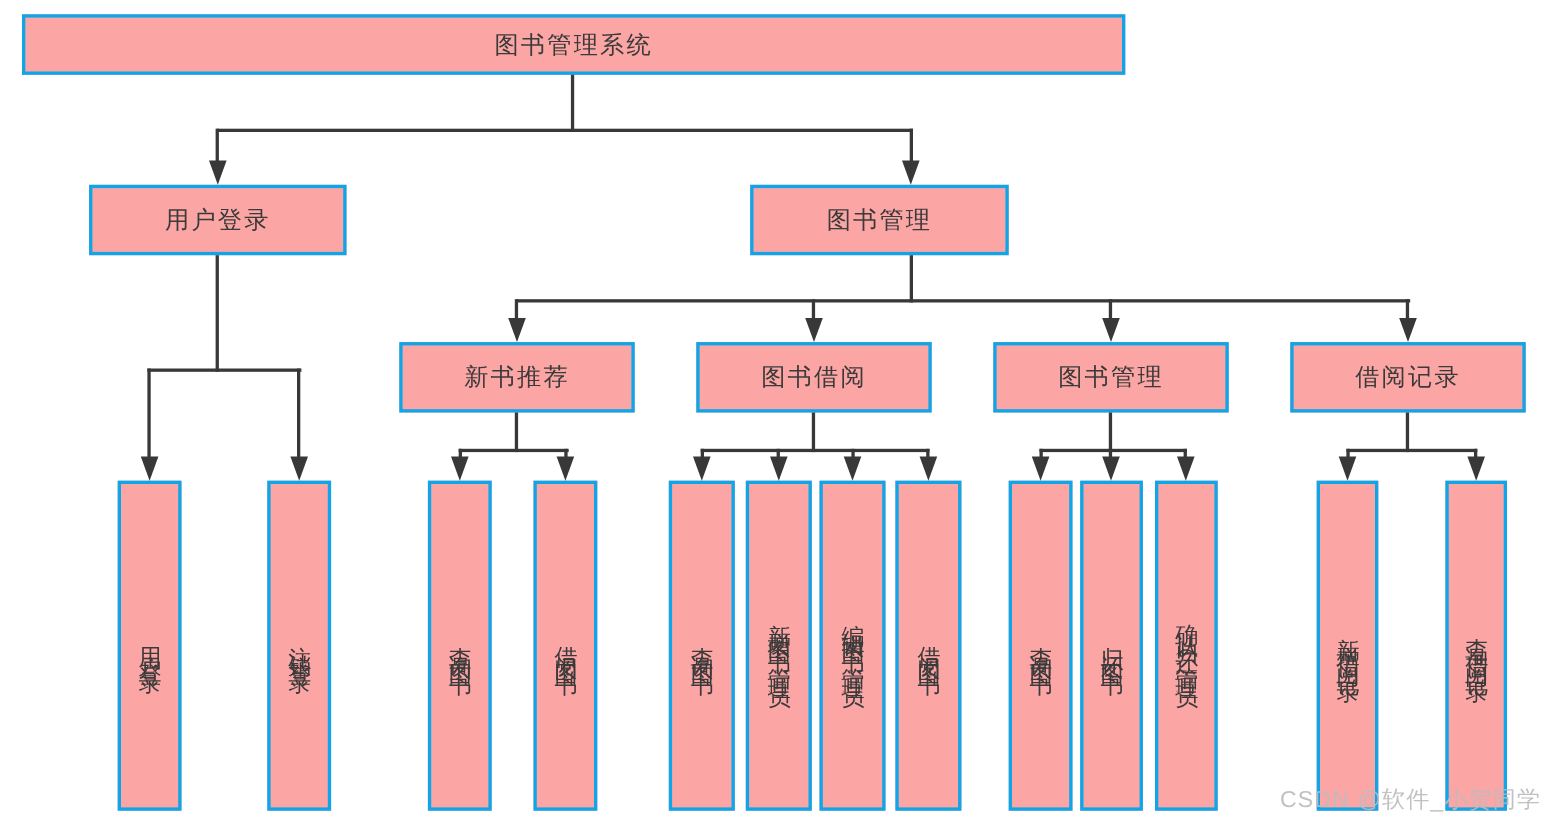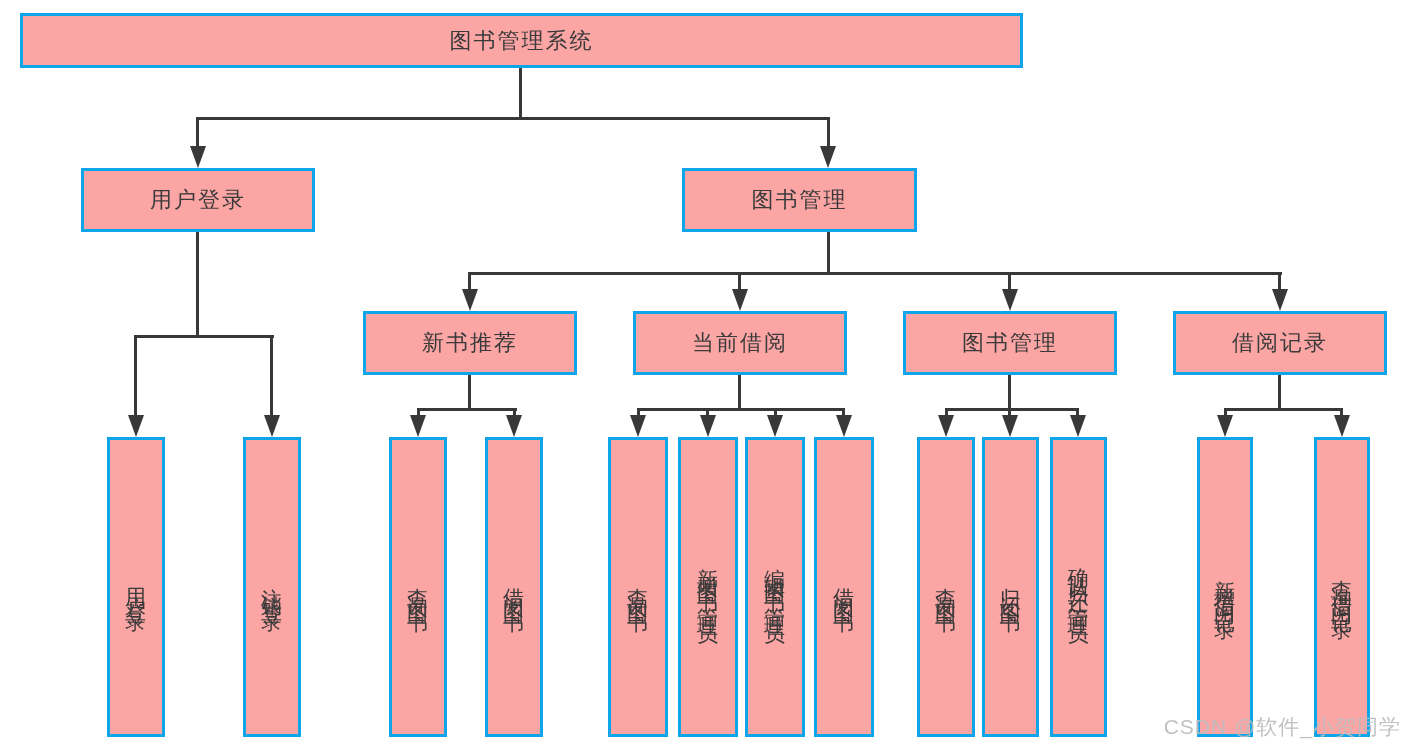--- a/index.html
+++ b/index.html
@@ -36,21 +36,21 @@
 <body>
 
 <div class="box" style="left:20px;top:13px;width:1003px;height:55px">图书管理系统</div>
 
 <div class="box" style="left:81px;top:168px;width:234px;height:64px">用户登录</div>
 
 <div class="box" style="left:682px;top:168px;width:235px;height:64px">图书管理</div>
 
 <div class="box" style="left:363px;top:311px;width:214px;height:64px">新书推荐</div>
 
-<div class="box" style="left:633px;top:311px;width:214px;height:64px">当前借阅</div>
+<div class="box" style="left:633px;top:311px;width:214px;height:64px">图书借阅</div>
 
 <div class="box" style="left:903px;top:311px;width:214px;height:64px">图书管理</div>
 
 <div class="box" style="left:1173px;top:311px;width:214px;height:64px">借阅记录</div>
 
 <div class="box leaf" style="left:107px;top:437px;width:58px;height:300px">用户登录</div>
 <div class="box leaf" style="left:243px;top:437px;width:58px;height:300px">注销登录</div>
 
 <div class="box leaf" style="left:389px;top:437px;width:58px;height:300px">查询图书</div>
 <div class="box leaf" style="left:485px;top:437px;width:58px;height:300px">借阅图书</div>

